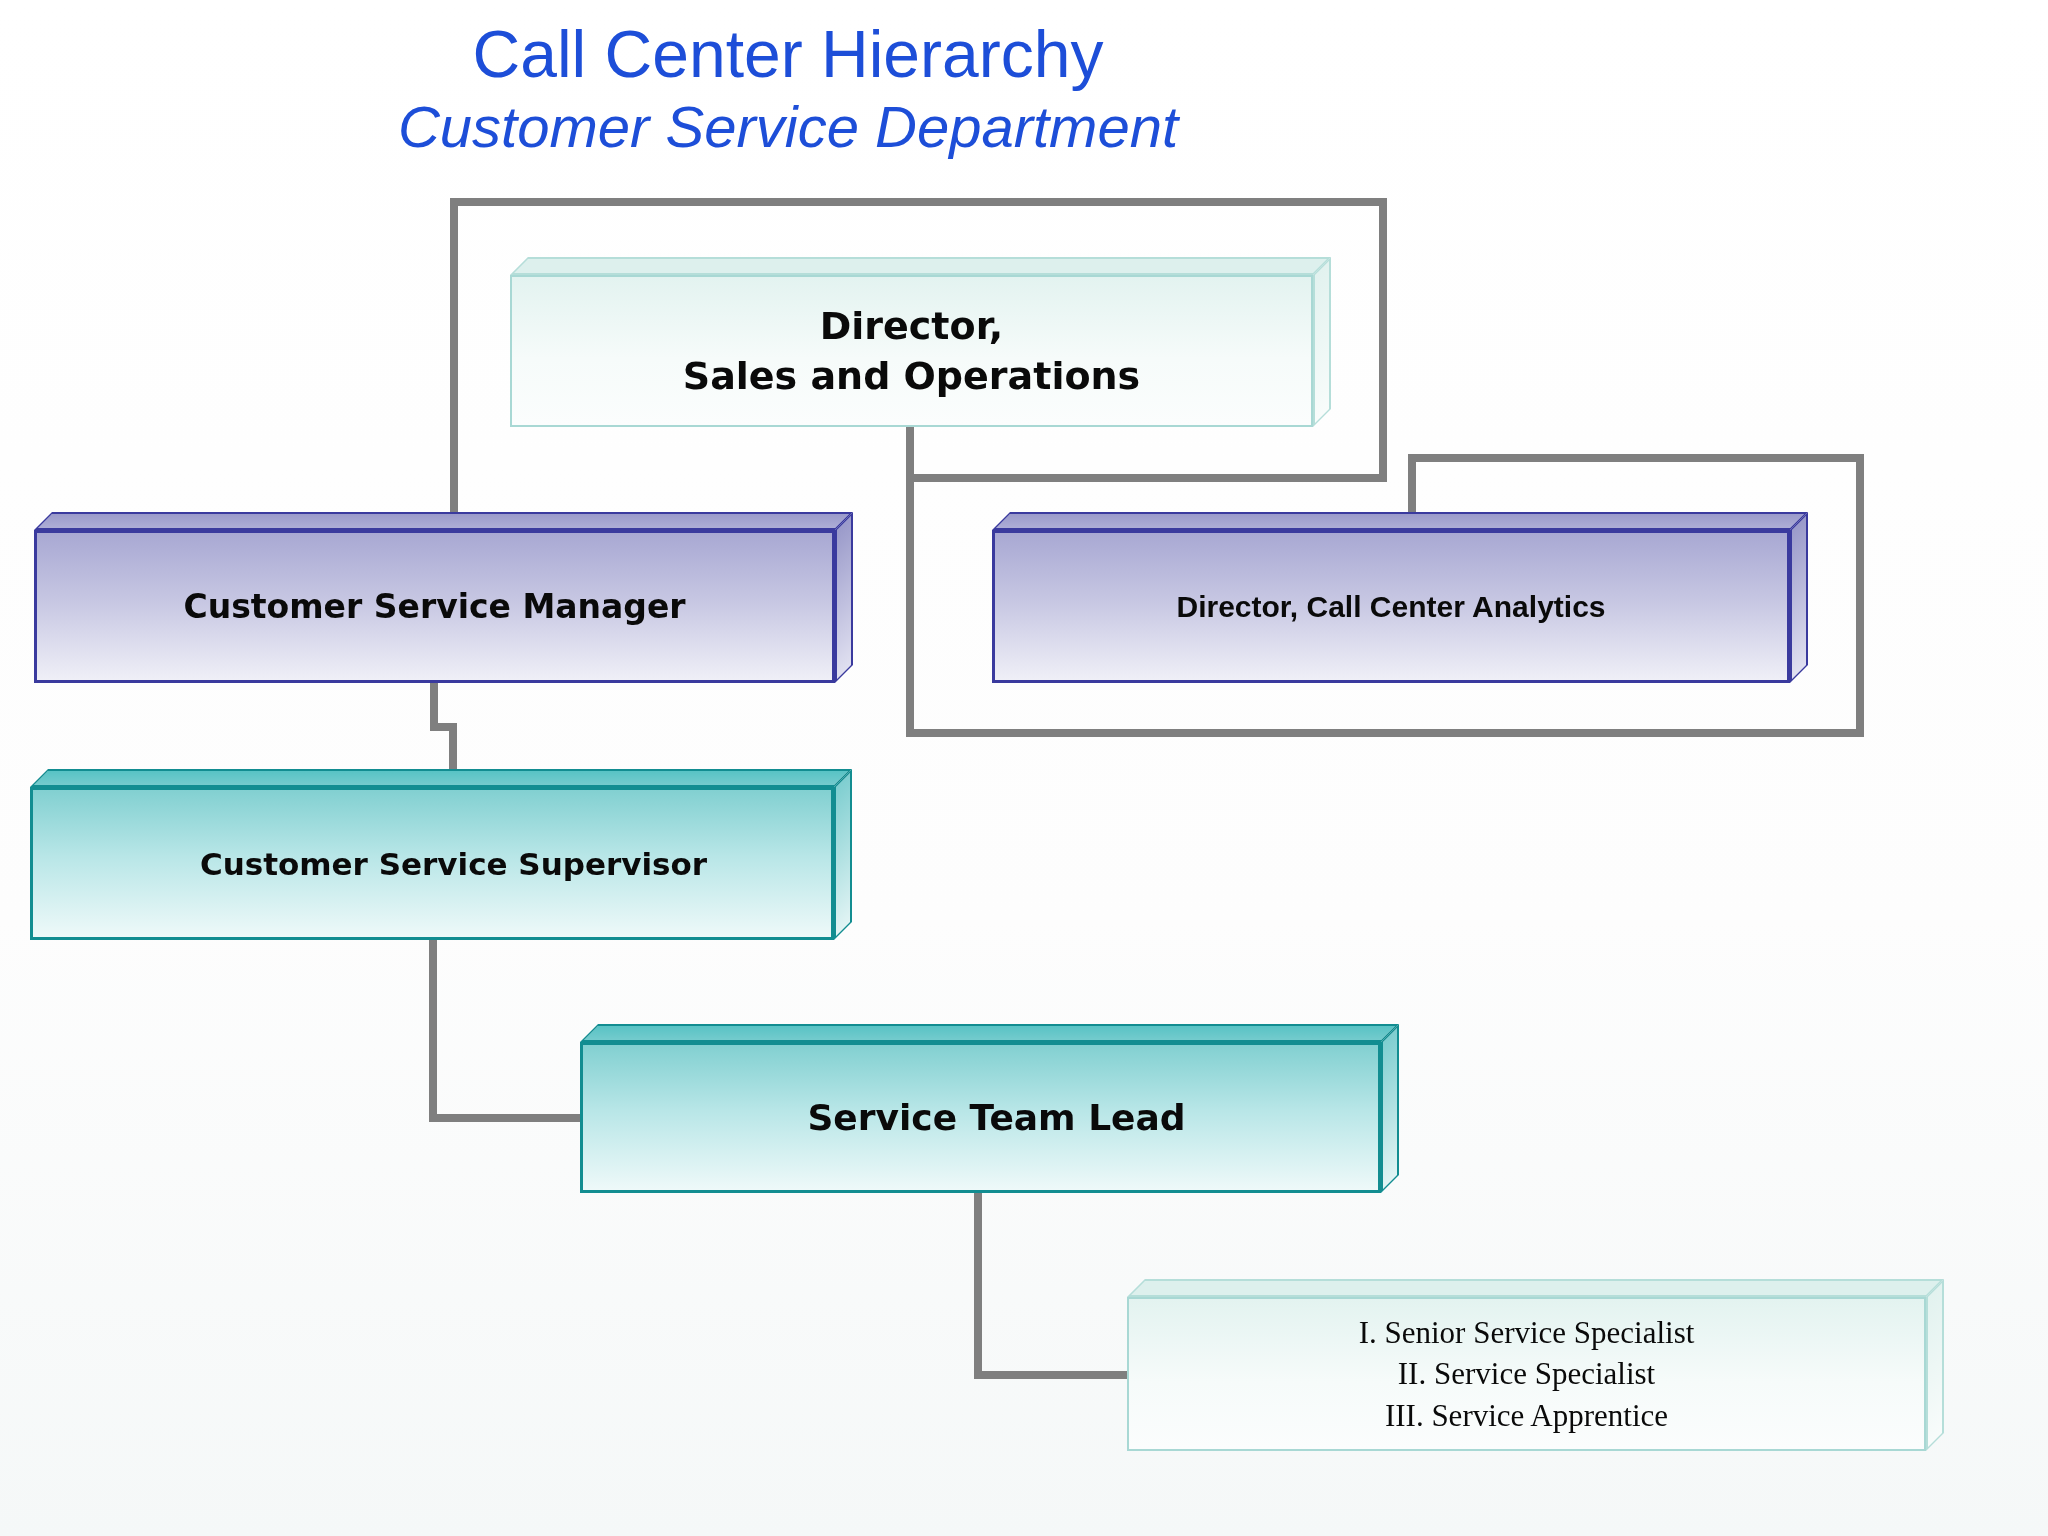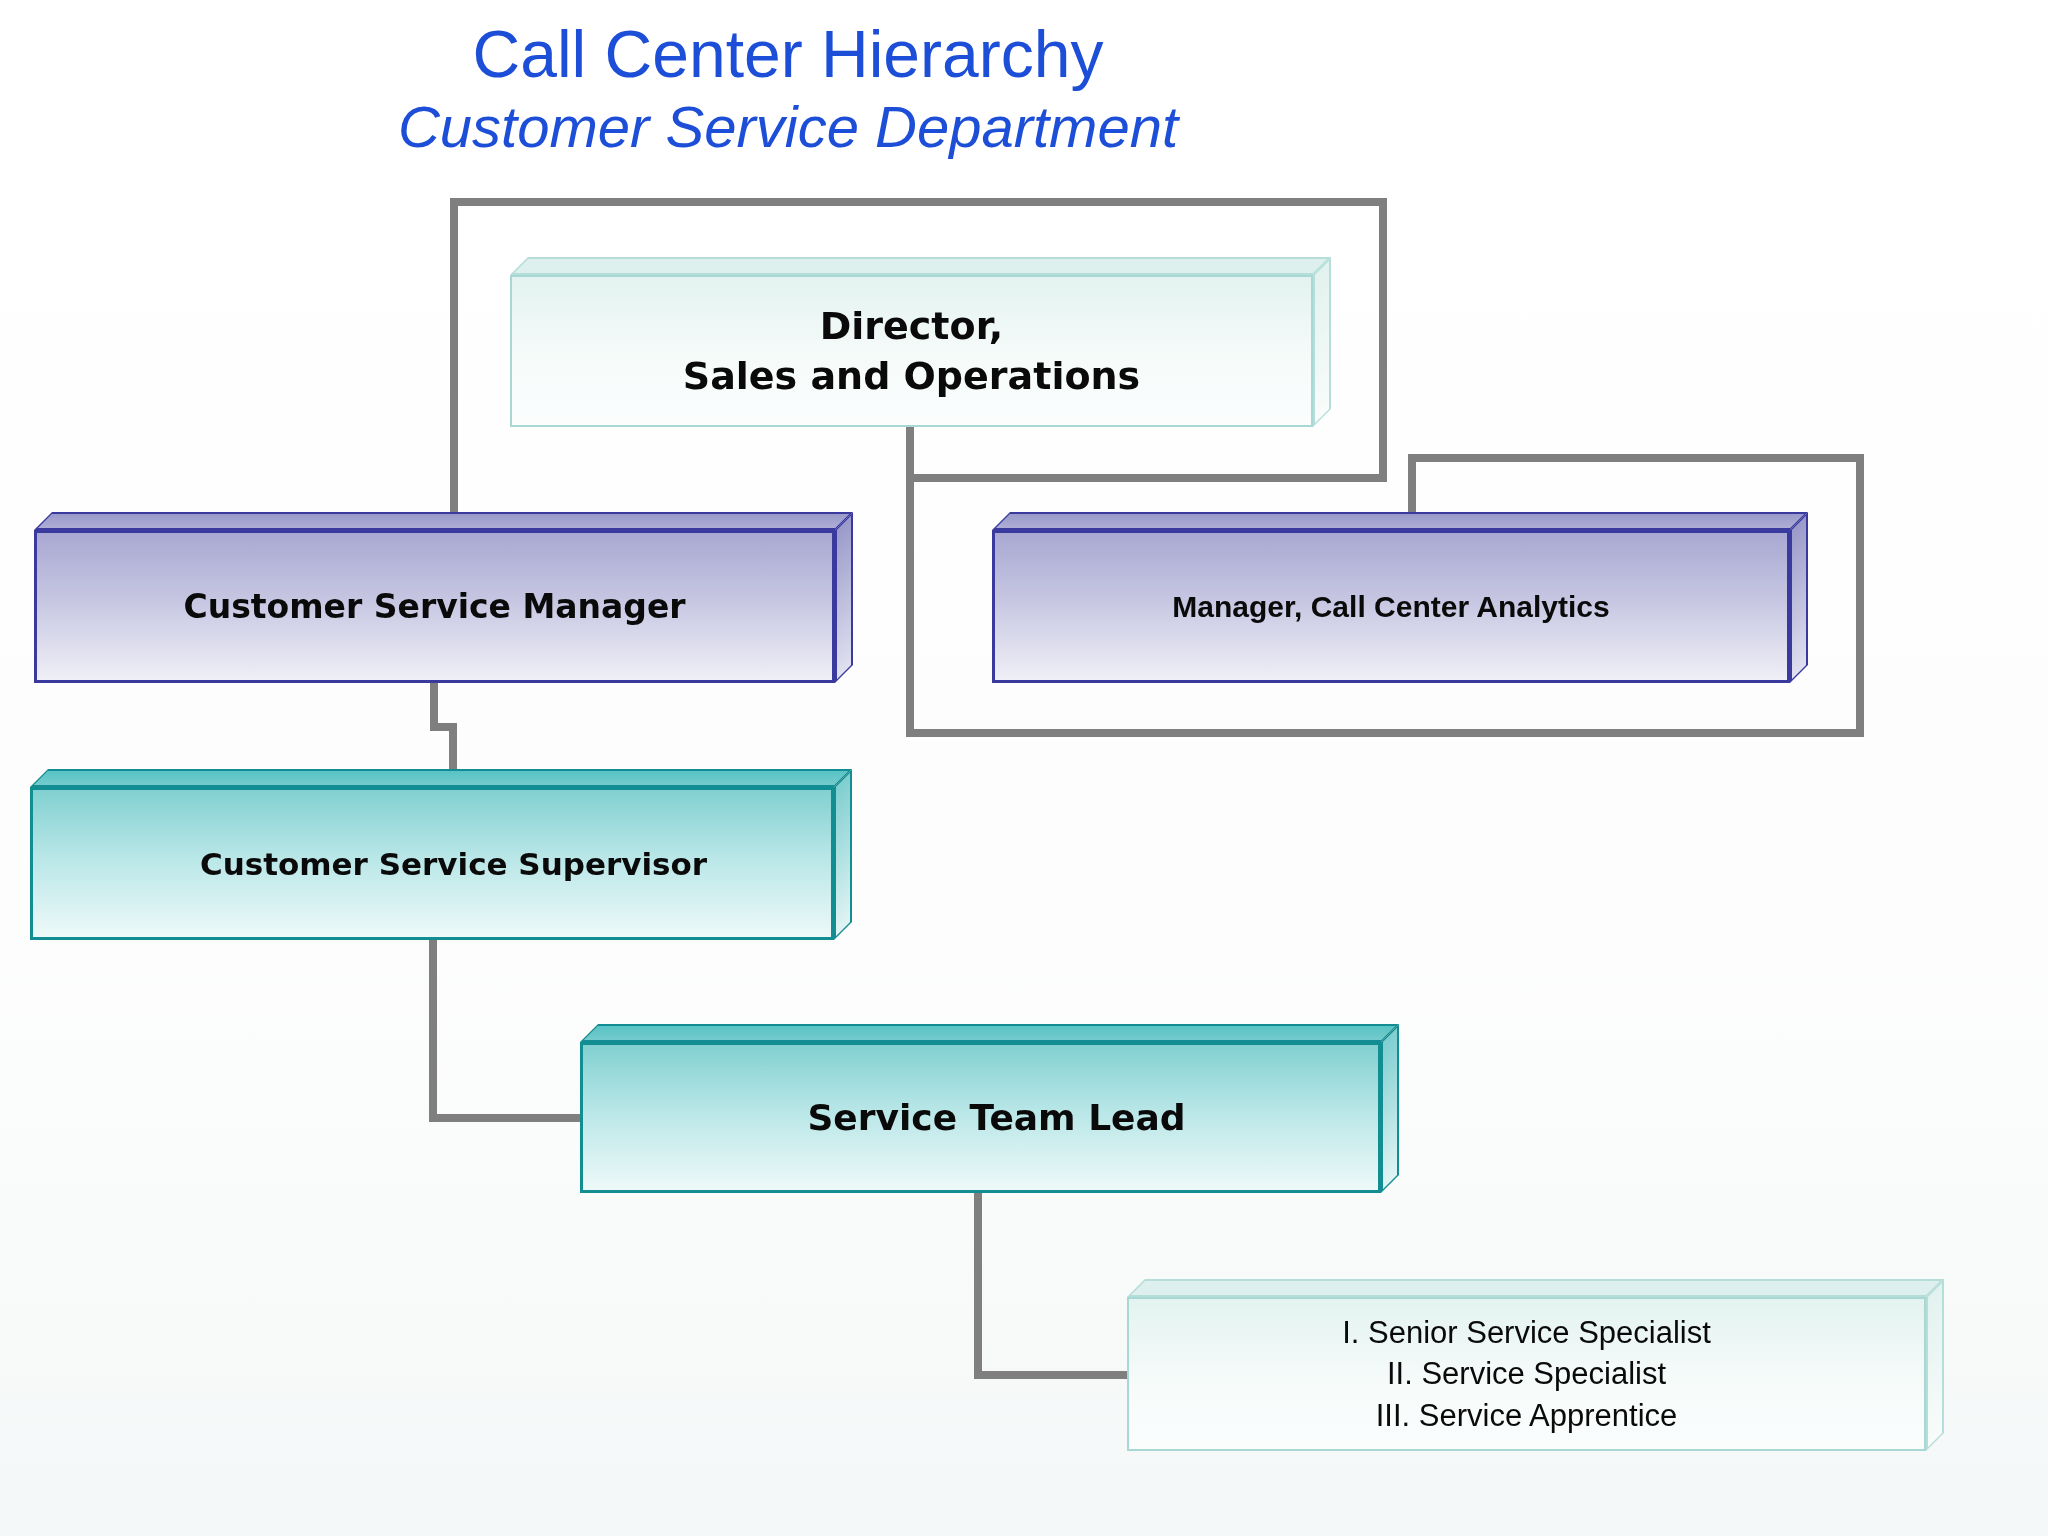--- a/index.html
+++ b/index.html
@@ -56,21 +56,21 @@
 
   .lbl-wide{font-family:"DejaVu Sans","Liberation Sans",sans-serif;font-weight:bold;}
   .lbl-arial{font-family:"Liberation Sans",sans-serif;font-weight:bold;}
 
   .director-label{font-size:38px;line-height:1.32;}
   .csm-label{font-size:33px;}
   .analytics-label{font-size:30px;}
   .supervisor-label{font-size:31px;padding-left:43px;}
   .stl-label{font-size:36px;padding-left:32px;}
   .spec-label{
-    font-family:Liberation Sans, sans-serif;font-weight:400;
+    font-family:Liberation Serif, serif;font-weight:400;
     font-size:31px;line-height:1.34;text-align:left;
   }
   .spec-label div{white-space:nowrap;}
 </style>
 </head>
 <body>
 
 <div class="page">
 
   <svg class="connectors" width="2048" height="1536">
@@ -97,21 +97,21 @@
     <div class="slab side"></div>
     <div class="face lbl-wide csm-label">
       <span>Customer Service Manager</span>
     </div>
   </div>
 
   <div class="cube purple" style="left:992px;top:530px;width:798px;height:153px;">
     <div class="slab top"></div>
     <div class="slab side"></div>
     <div class="face lbl-arial analytics-label">
-      <span>Manager, Call Center Analytics</span>
+      <span>Director, Call Center Analytics</span>
     </div>
   </div>
 
   <div class="cube teal" style="left:30px;top:787px;width:804px;height:153px;">
     <div class="slab top"></div>
     <div class="slab side"></div>
     <div class="face lbl-wide supervisor-label">
       <span>Customer Service Supervisor</span>
     </div>
   </div>

